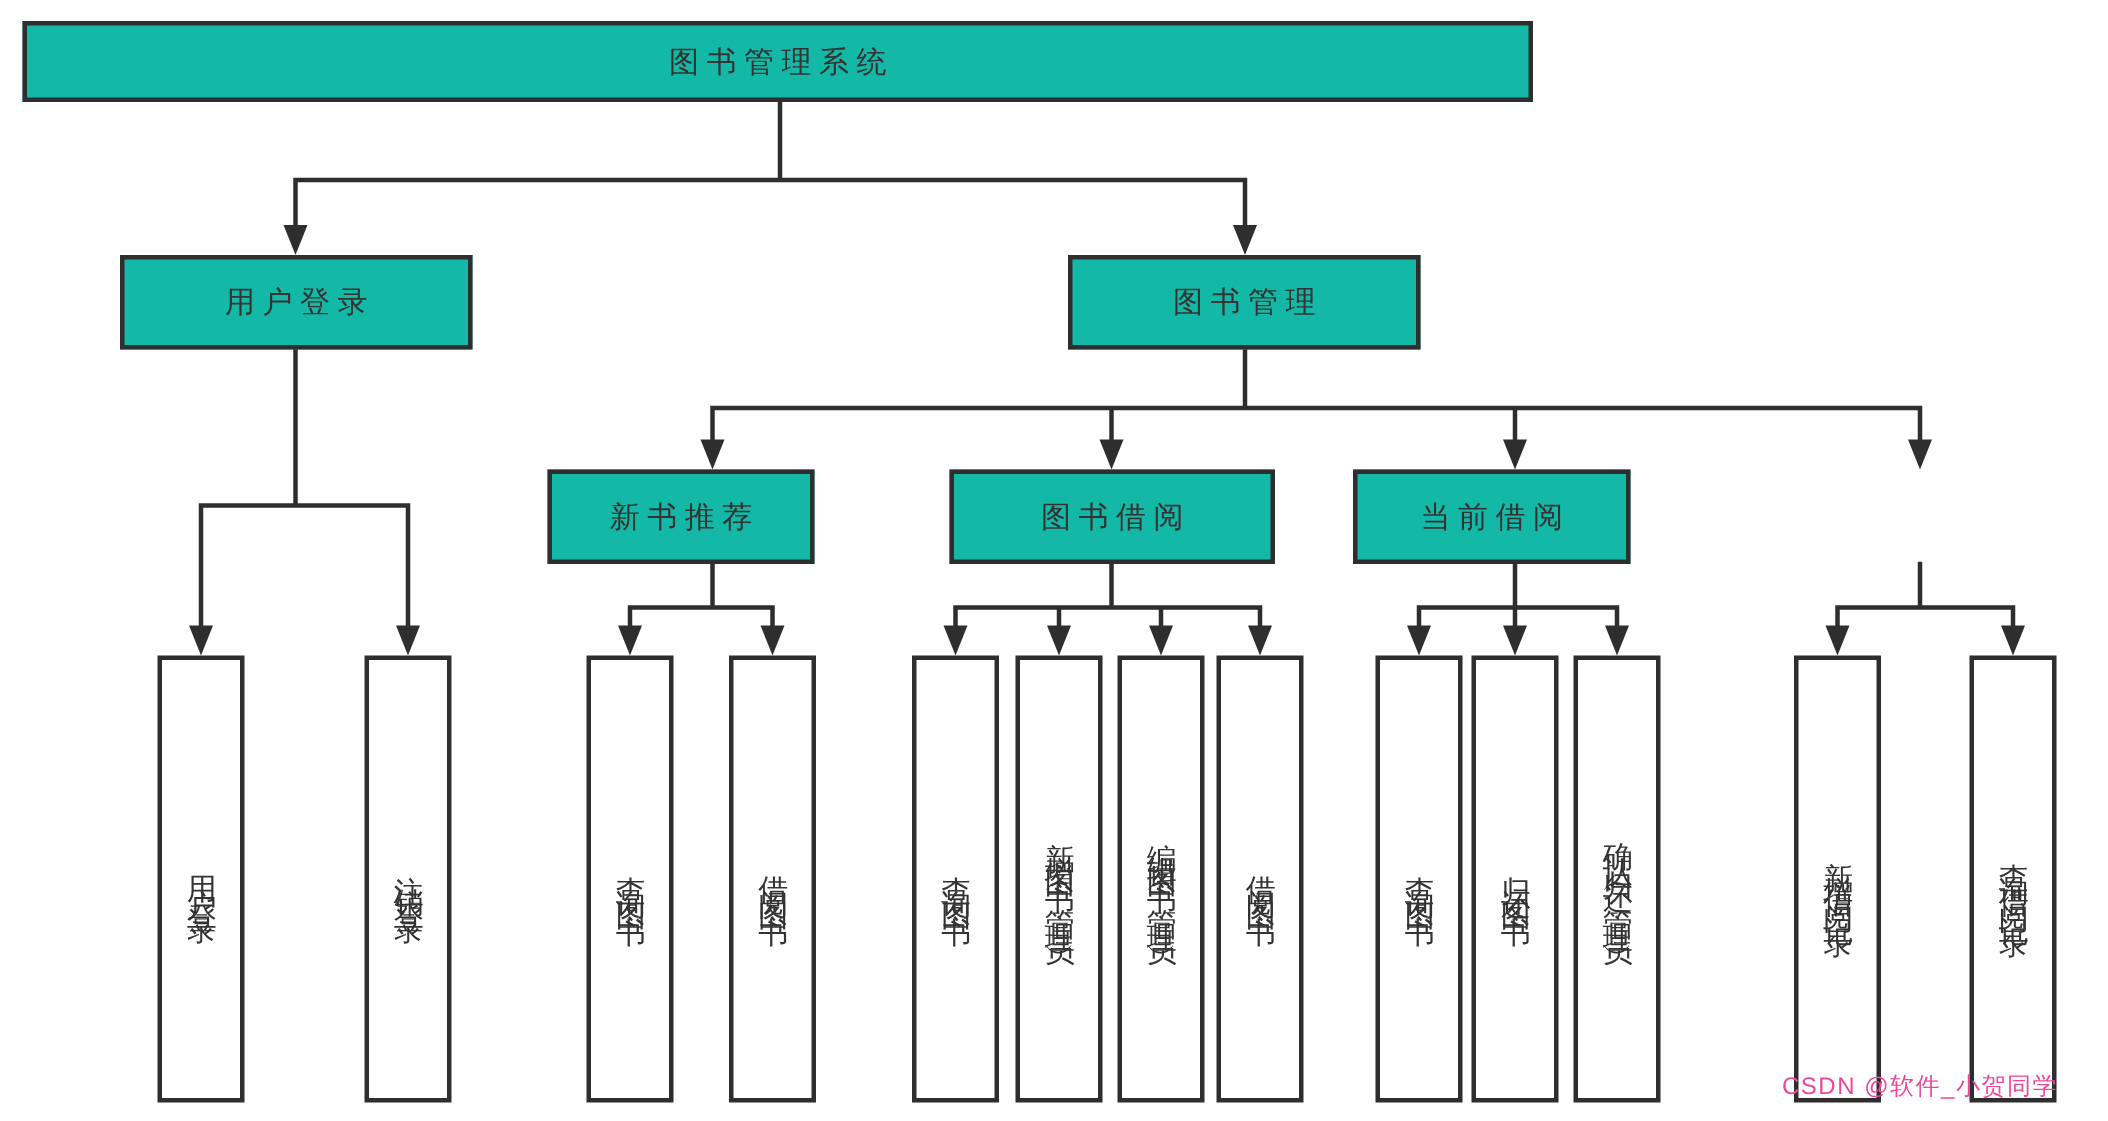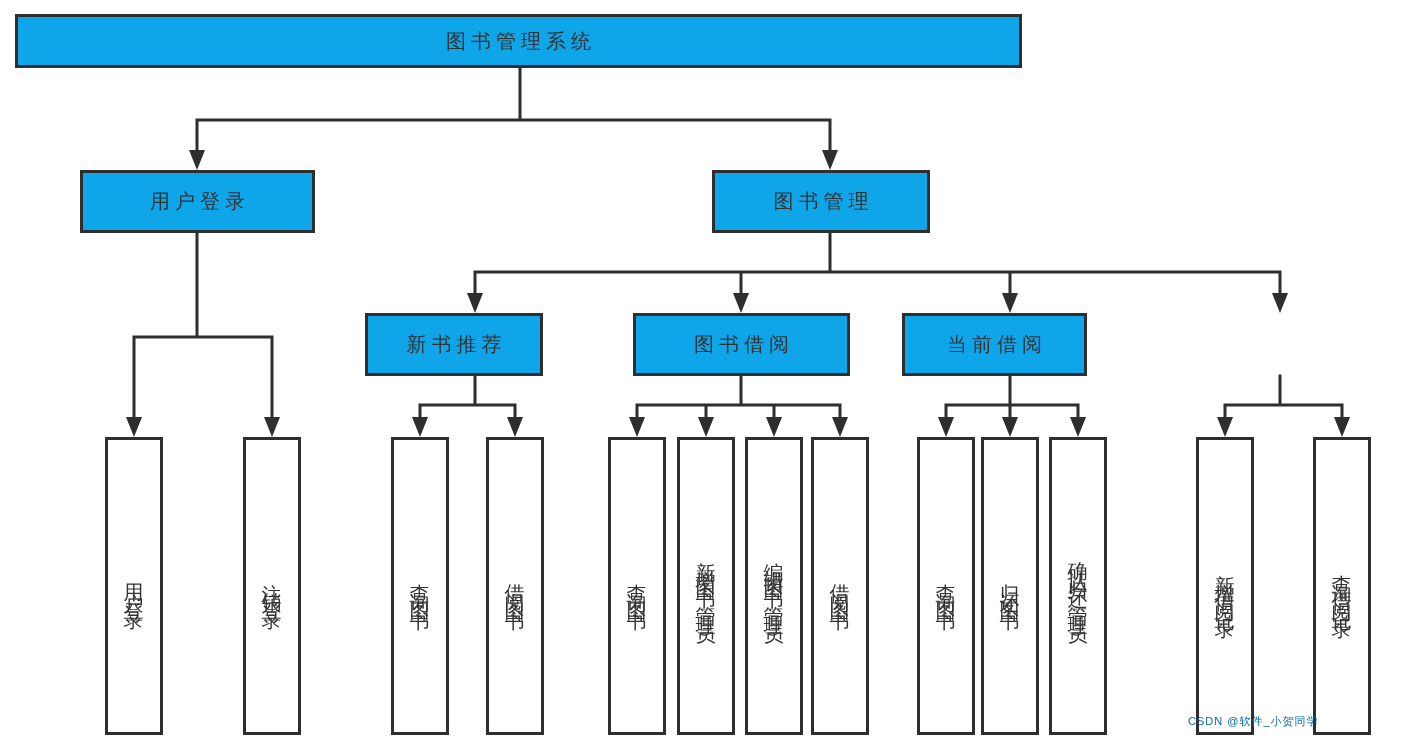--- a/index.html
+++ b/index.html
@@ -6,38 +6,38 @@
   .stage {
     position:relative; width:1405px; height:747px; background:#ffffff;
     font-family:"Liberation Sans", sans-serif; overflow:hidden;
   }
   svg.connectors { position:absolute; left:0; top:0; }
   svg.connectors path.line { fill:none; stroke:#2e2e2e; stroke-width:3; stroke-linecap:square; }
   svg.connectors path.arrowhead { fill:#2e2e2e; stroke:none; }
 
   .hbox {
     position:absolute; box-sizing:border-box;
-    border:3px solid #2e2e2e; background:#0ea5e9;
+    border:3px solid #2e2e2e; background:#14b8a6;
     display:flex; align-items:center; justify-content:center;
     color:#333333; font-size:20px; letter-spacing:5px;
     white-space:nowrap; text-indent:5px;
   }
   .vbox {
     position:absolute; box-sizing:border-box; top:437px; width:58px; height:298px;
     border:3px solid #2e2e2e; background:#ffffff;
     display:flex; align-items:center; justify-content:center;
   }
   .vbox .vtext {
     writing-mode:vertical-rl; text-orientation:mixed;
     color:#333333; font-size:20px; letter-spacing:9px; line-height:1;
     white-space:nowrap;
   }
   .watermark {
     position:absolute; left:1188px; top:714px;
-    color:#0369a1; font-size:11px; letter-spacing:1px; white-space:nowrap;
+    color:#ec4899; font-size:16px; letter-spacing:1px; white-space:nowrap;
   }
 </style>
 </head>
 <body>
 
 <div class="stage">
 
   <svg class="connectors" width="1405" height="747" viewBox="0 0 1405 747">
 
     <path class="line" d="M520 68 V120 M197 120 H830 M197 120 V158 M830 120 V158"></path>
@@ -70,21 +70,21 @@
     <path class="arrowhead" d="M1070 417 H1086 L1078 437 Z"></path>
 
     <path class="line" d="M1280 376 V405 M1225 405 H1342 M1225 405 V429 M1342 405 V429"></path>
     <path class="arrowhead" d="M1217 417 H1233 L1225 437 Z"></path>
     <path class="arrowhead" d="M1334 417 H1350 L1342 437 Z"></path>
   </svg>
 
   <div class="hbox" style="left:15px; top:14px; width:1007px; height:54px;">图书管理系统</div>
 
   <div class="hbox" style="left:80px; top:170px; width:235px; height:63px;">用户登录</div>
-  <div class="hbox" style="left:712px; top:170px; width:218px; height:63px;">图书管理</div>
+  <div class="hbox" style="left:712px; top:170px; width:235px; height:63px;">图书管理</div>
 
   <div class="hbox" style="left:365px; top:313px; width:178px; height:63px;">新书推荐</div>
   <div class="hbox" style="left:633px; top:313px; width:217px; height:63px;">图书借阅</div>
   <div class="hbox" style="left:902px; top:313px; width:185px; height:63px;">当前借阅</div>
 
   <div class="vbox" style="left:105px;">
     <span class="vtext">用户登录</span>
   </div>
   <div class="vbox" style="left:243px;">
     <span class="vtext">注销登录</span>

